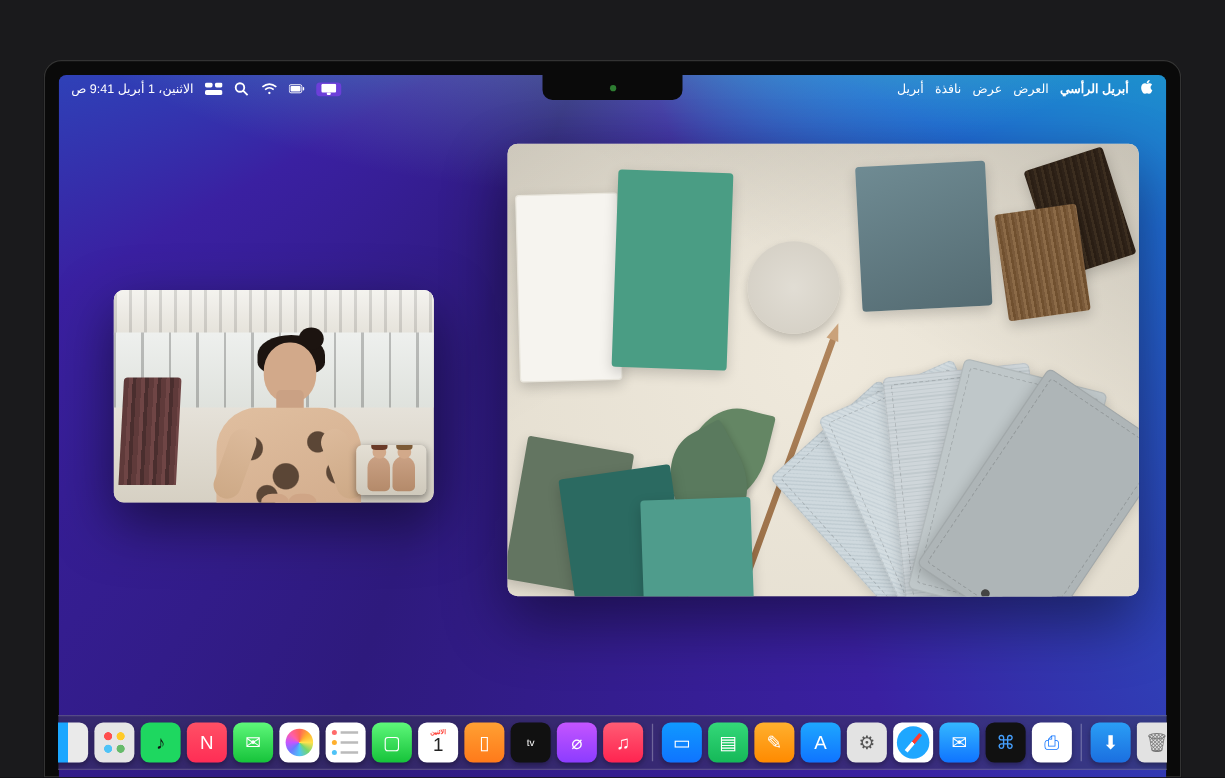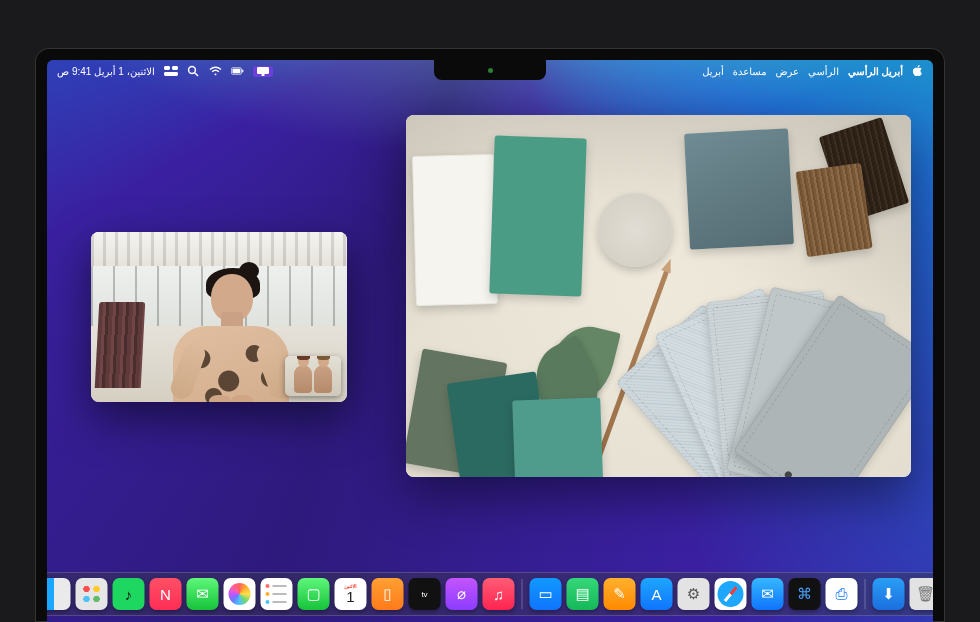--- a/index.html
+++ b/index.html
@@ -182,23 +182,23 @@
         </span>
         <span class="pill">
           <svg viewBox="0 0 12 9">
               <rect x="0" y="0" width="12" height="7" rx="1.2"></rect>
               <rect x="4.5" y="7" width="3" height="2" rx="0.6"></rect>
             </svg>
         </span>
       </div>
       <div class="menubar-right">
         <span class="menu-item">أبريل</span>
-        <span class="menu-item">مساعدة</span>
+        <span class="menu-item">نافذة</span>
         <span class="menu-item">عرض</span>
-        <span class="menu-item">الرأسي</span>
+        <span class="menu-item">العرض</span>
         <span class="menu-item menu-app">أبريل الرأسي</span>
         <span class="apple-logo">
           <svg viewBox="0 0 14 16">
               <path d="M11.3 8.4c0-2 1.6-2.9 1.7-3-0.9-1.3-2.4-1.5-2.9-1.5-1.2-.1-2.4.7-3 .7s-1.6-.7-2.6-.7C3 4 1.7 4.8 1 6.1-.4 8.6.6 12.3 2 14.2c.7 1 1.5 2 2.5 2s1.4-.6 2.6-.6 1.6.6 2.6.6 1.8-1 2.5-2c.8-1.1 1.1-2.2 1.1-2.3-.1 0-2-0.8-2-3.5zM9.3 2.5C9.9 1.8 10.3.8 10.2 0c-.9 0-1.9.6-2.5 1.3C7.2 1.9 6.7 3 6.8 3.9c1 .1 1.9-.5 2.5-1.4z"></path>
             </svg>
         </span>
       </div>
     </div>
 
     <div class="window-desk" aria-label="Desk View">

